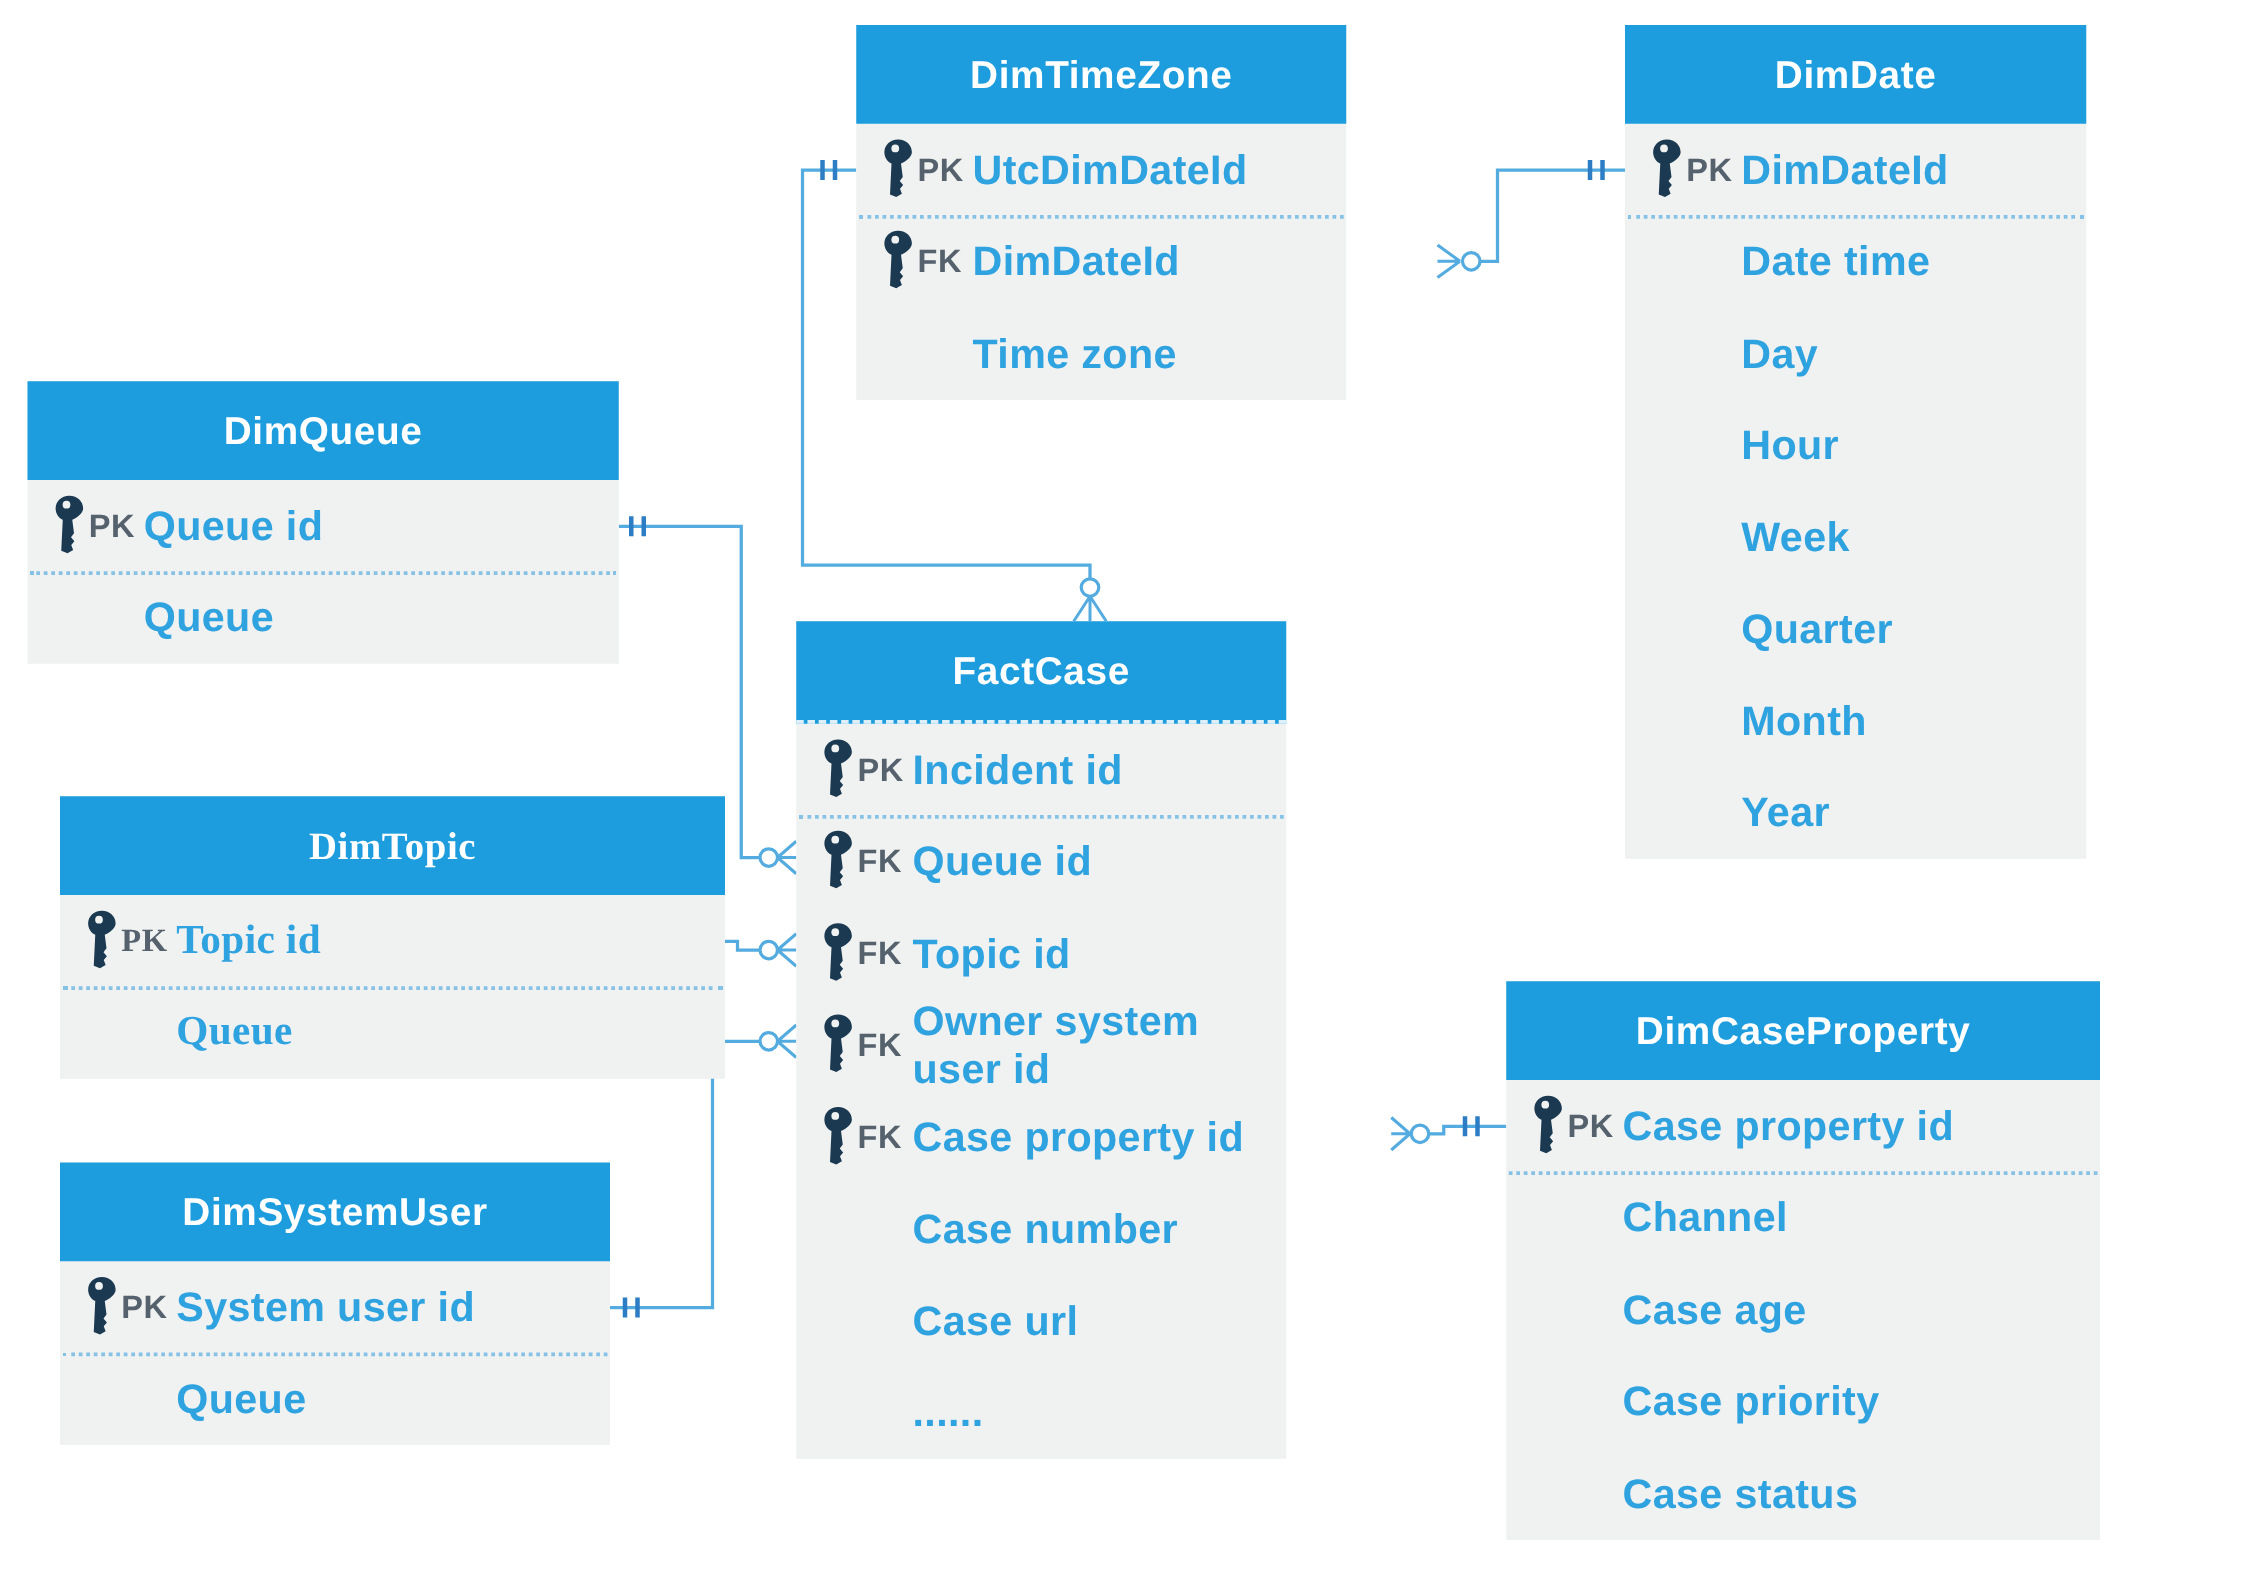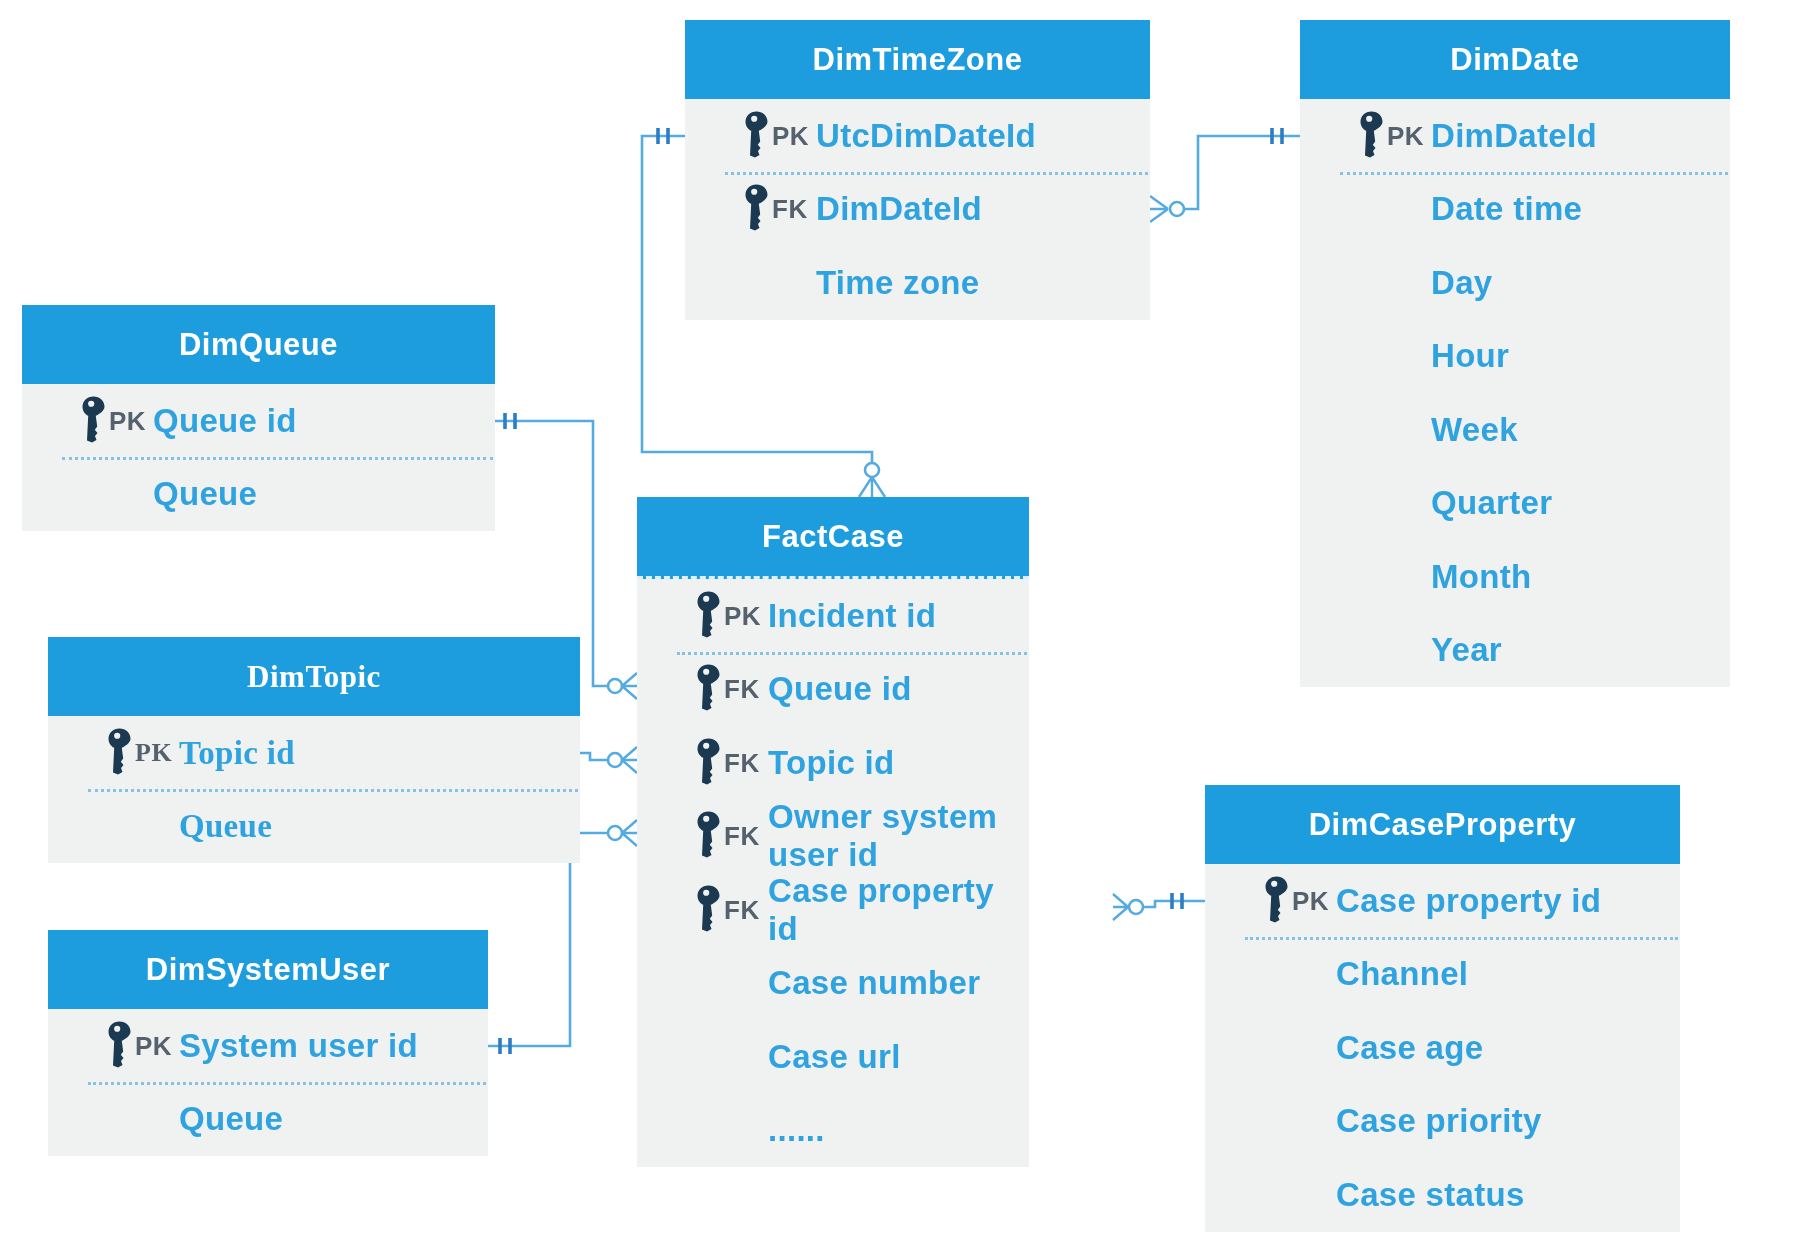--- a/index.html
+++ b/index.html
@@ -20,21 +20,21 @@
   .cfoot{fill:none;stroke:var(--line);stroke-width:2.4px;}
   .ccirc{fill:#ffffff;stroke:var(--line);stroke-width:2.6px;}
   .ctick{fill:none;stroke:var(--tick);stroke-width:3.6px;}
   .table{position:absolute;background:var(--body);}
   .thead{
     height:79px;background:var(--accent);color:#ffffff;
     display:flex;align-items:center;justify-content:center;
     font-size:31px;font-weight:bold;letter-spacing:0.5px;
   }
   .dashed-head .thead{border-bottom:3px dashed rgba(255,255,255,0.85);}
-  .tbody{position:relative;padding-left:38px;}
+  .tbody{position:relative;}
   .row{position:relative;height:73.5px;}
   .row.sep::before{
     content:"";position:absolute;left:2px;right:2px;top:-1px;
     border-top:3px dotted var(--sep);
   }
   .kwrap{position:absolute;left:20px;top:50%;transform:translateY(-53%);width:27px;height:48px;}
   .kwrap svg{width:100%;height:100%;display:block;}
   .kl{
     position:absolute;left:49px;top:50%;transform:translateY(-50%);
     font-size:26px;color:var(--keylabel);font-weight:bold;letter-spacing:0.5px;
@@ -87,21 +87,21 @@
     </g>
 
     <g>
       <path class="cline" d="M1143,907 H1155 V901 H1205"></path>
       <path class="cfoot" d="M1128,907 L1113,894 M1128,907 L1113,907 M1128,907 L1113,920"></path>
       <circle class="ccirc" cx="1136" cy="907" r="7"></circle>
       <path class="ctick" d="M1172,893 V909 M1182,893 V909"></path>
     </g>
   </svg>
 
-  <div class="table" style="left:685px;top:20px;width:465px;">
+  <div class="table" style="left:685px;top:20px;width:392px;">
     <div class="thead">DimTimeZone</div>
     <div class="tbody">
         <div class="row">
           <span class="kwrap">
             <svg viewBox="0 0 27 48">
               <path fill="#1b3950" d="M13.5 1 C7 1 2.5 5.6 2.5 11.2 C2.5 15.2 4.8 18.6 8.2 20.3 L7 45 L12 47 L16.5 44.5 L15 40.5 L17.5 37.5 L14.8 34.2 L17.2 31 L15.8 20.3 C19.2 18.6 24.5 15.2 24.5 11.2 C24.5 5.6 20 1 13.5 1 Z"></path>
               <circle fill="#f0f1f1" cx="11.2" cy="8.2" r="3.1"></circle>
             </svg>
           </span>
           <span class="kl">PK</span>
@@ -116,21 +116,21 @@
           </span>
           <span class="kl">FK</span>
           <span class="fl">DimDateId</span>
         </div>
         <div class="row">
           <span class="fl">Time zone</span>
         </div>
       </div>
   </div>
 
-  <div class="table" style="left:1300px;top:20px;width:430px;">
+  <div class="table" style="left:1300px;top:20px;width:369px;">
     <div class="thead">DimDate</div>
     <div class="tbody">
         <div class="row">
           <span class="kwrap">
             <svg viewBox="0 0 27 48">
               <path fill="#1b3950" d="M13.5 1 C7 1 2.5 5.6 2.5 11.2 C2.5 15.2 4.8 18.6 8.2 20.3 L7 45 L12 47 L16.5 44.5 L15 40.5 L17.5 37.5 L14.8 34.2 L17.2 31 L15.8 20.3 C19.2 18.6 24.5 15.2 24.5 11.2 C24.5 5.6 20 1 13.5 1 Z"></path>
               <circle fill="#f0f1f1" cx="11.2" cy="8.2" r="3.1"></circle>
             </svg>
           </span>
           <span class="kl">PK</span>

